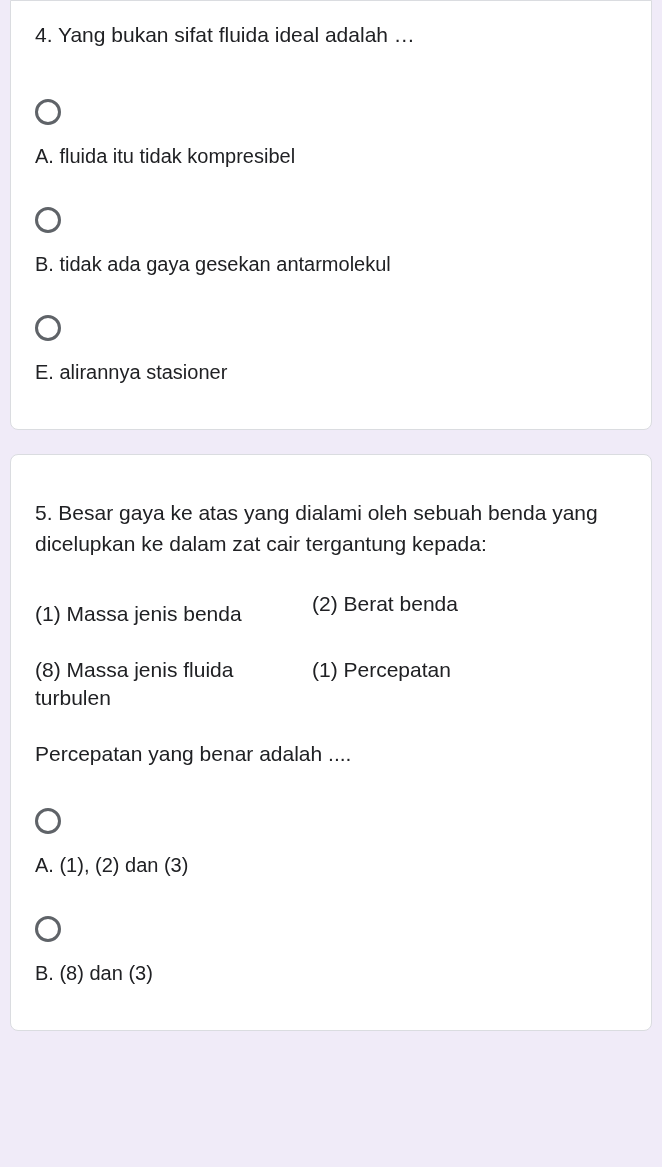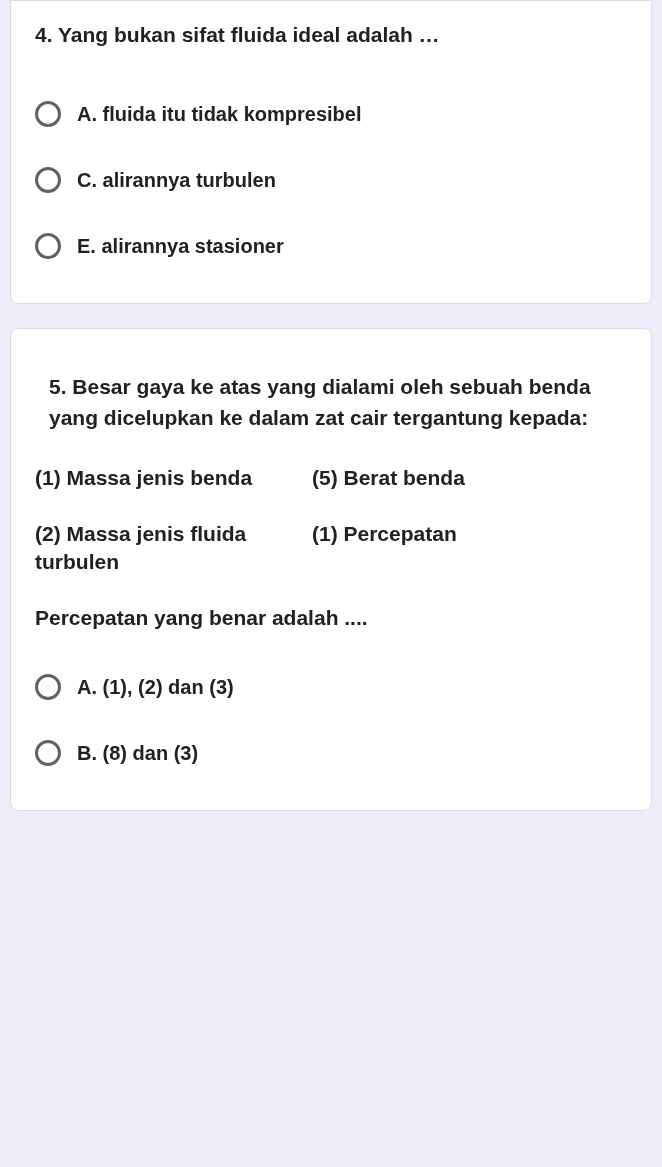--- a/index.html
+++ b/index.html
@@ -13,45 +13,44 @@
       padding: 0;
       width: 662px;
     }
     .card {
       background-color: #ffffff;
       border: 1px solid #dadce0;
       border-radius: 8px;
       margin: 0 10px 24px 10px;
       padding: 0 24px 24px 24px;
       overflow: hidden;
-      font-weight: bold;
     }
     .question-title {
       font-size: 21px;
       color: #202124;
       line-height: 1.5;
       padding-top: 0;
       margin-bottom: 30px;
     }
     .question-body-row {
       display: flex;
       gap: 32px;
       margin-bottom: 20px;
     }
     .question-body-item {
       font-size: 21px;
       color: #202124;
     }
     .option-row {
       display: flex;
-      align-items: center;
       gap: 16px;
       padding: 18px 0;
       cursor: pointer;
       min-height: 48px;
+      flex-direction: column;
     }
     .radio-circle {
       width: 26px;
       height: 26px;
       border: 3px solid #5f6368;
       border-radius: 50%;
       flex-shrink: 0;
     }
     .option-label {
       font-size: 20px;
@@ -69,43 +68,43 @@
 <body>
 
 <div class="card card-first">
   <div class="question-title">4. Yang bukan sifat fluida ideal adalah …</div>
 
   <div class="option-row">
     <div class="radio-circle"></div>
     <div class="option-label">A. fluida itu tidak kompresibel</div>
   </div>
 
-
   <div class="option-row">
     <div class="radio-circle"></div>
-    <div class="option-label">C. alirannya turbulen</div>
+    <div class="option-label">B. tidak ada gaya gesekan antarmolekul</div>
   </div>
+
 
 
   <div class="option-row">
     <div class="radio-circle"></div>
     <div class="option-label">E. alirannya stasioner</div>
   </div>
 </div>
 
 <div class="card" style="padding-top:42px;">
-  <div class="question-title" style="margin-bottom:32px;margin-left:14px;">5. Besar gaya ke atas yang dialami oleh sebuah benda yang dicelupkan ke dalam zat cair tergantung kepada:</div>
+  <div class="question-title" style="margin-bottom:32px;">5. Besar gaya ke atas yang dialami oleh sebuah benda yang dicelupkan ke dalam zat cair tergantung kepada:</div>
 
   <div>
     <div class="question-body-row" style="margin-bottom:32px;">
-      <div class="question-body-item" style="width:245px;">(1) Massa jenis benda</div>
-      <div class="question-body-item">(5) Berat benda</div>
+      <div class="question-body-item" style="width:245px;margin-top:10px;">(1) Massa jenis benda</div>
+      <div class="question-body-item">(2) Berat benda</div>
     </div>
     <div class="question-body-row" style="margin-bottom:4px;">
-      <div class="question-body-item" style="width:245px;">(2) Massa jenis fluida</div>
+      <div class="question-body-item" style="width:245px;">(8) Massa jenis fluida</div>
       <div class="question-body-item">(1) Percepatan</div>
     </div>
     <div class="question-body-item" style="margin-bottom:32px;">turbulen</div>
     <div class="question-body-item" style="margin-bottom:24px;">Percepatan yang benar adalah ....</div>
   </div>
 
   <div class="option-row">
     <div class="radio-circle"></div>
     <div class="option-label">A. (1), (2) dan (3)</div>
   </div>

